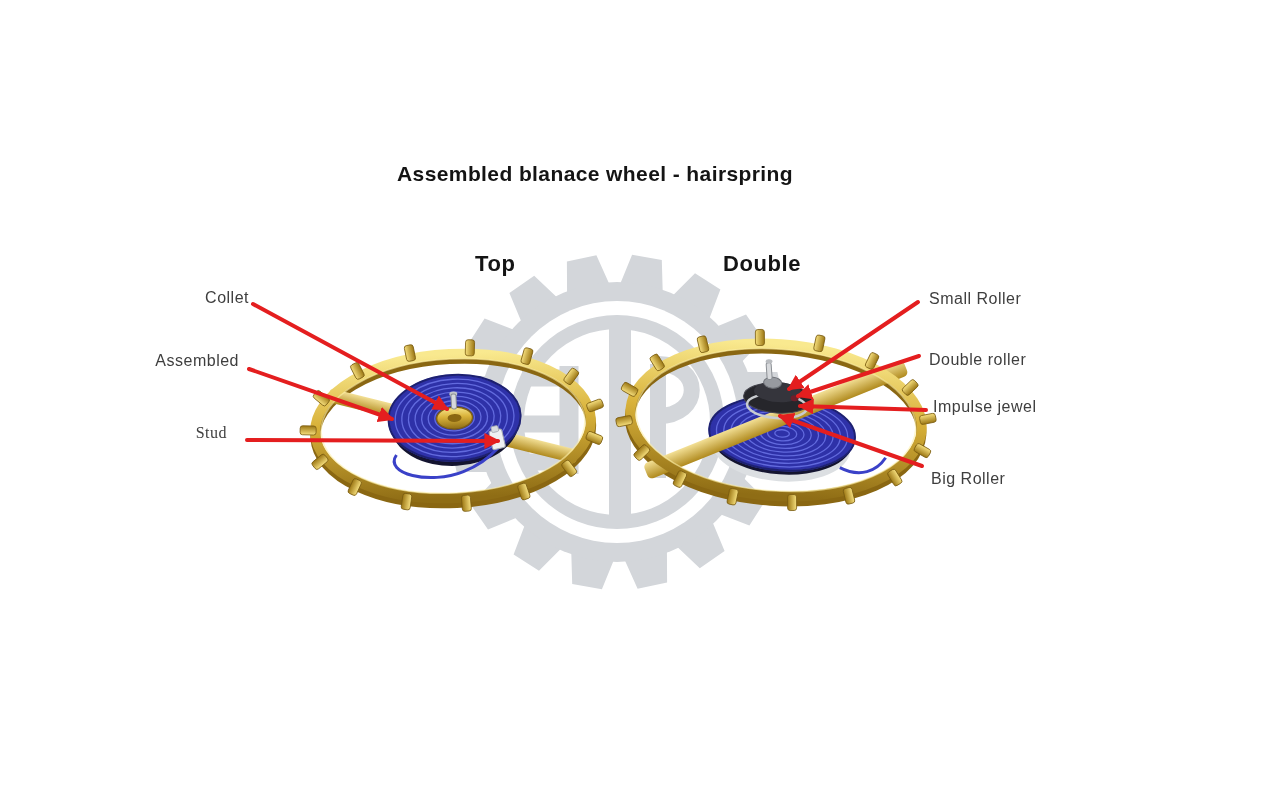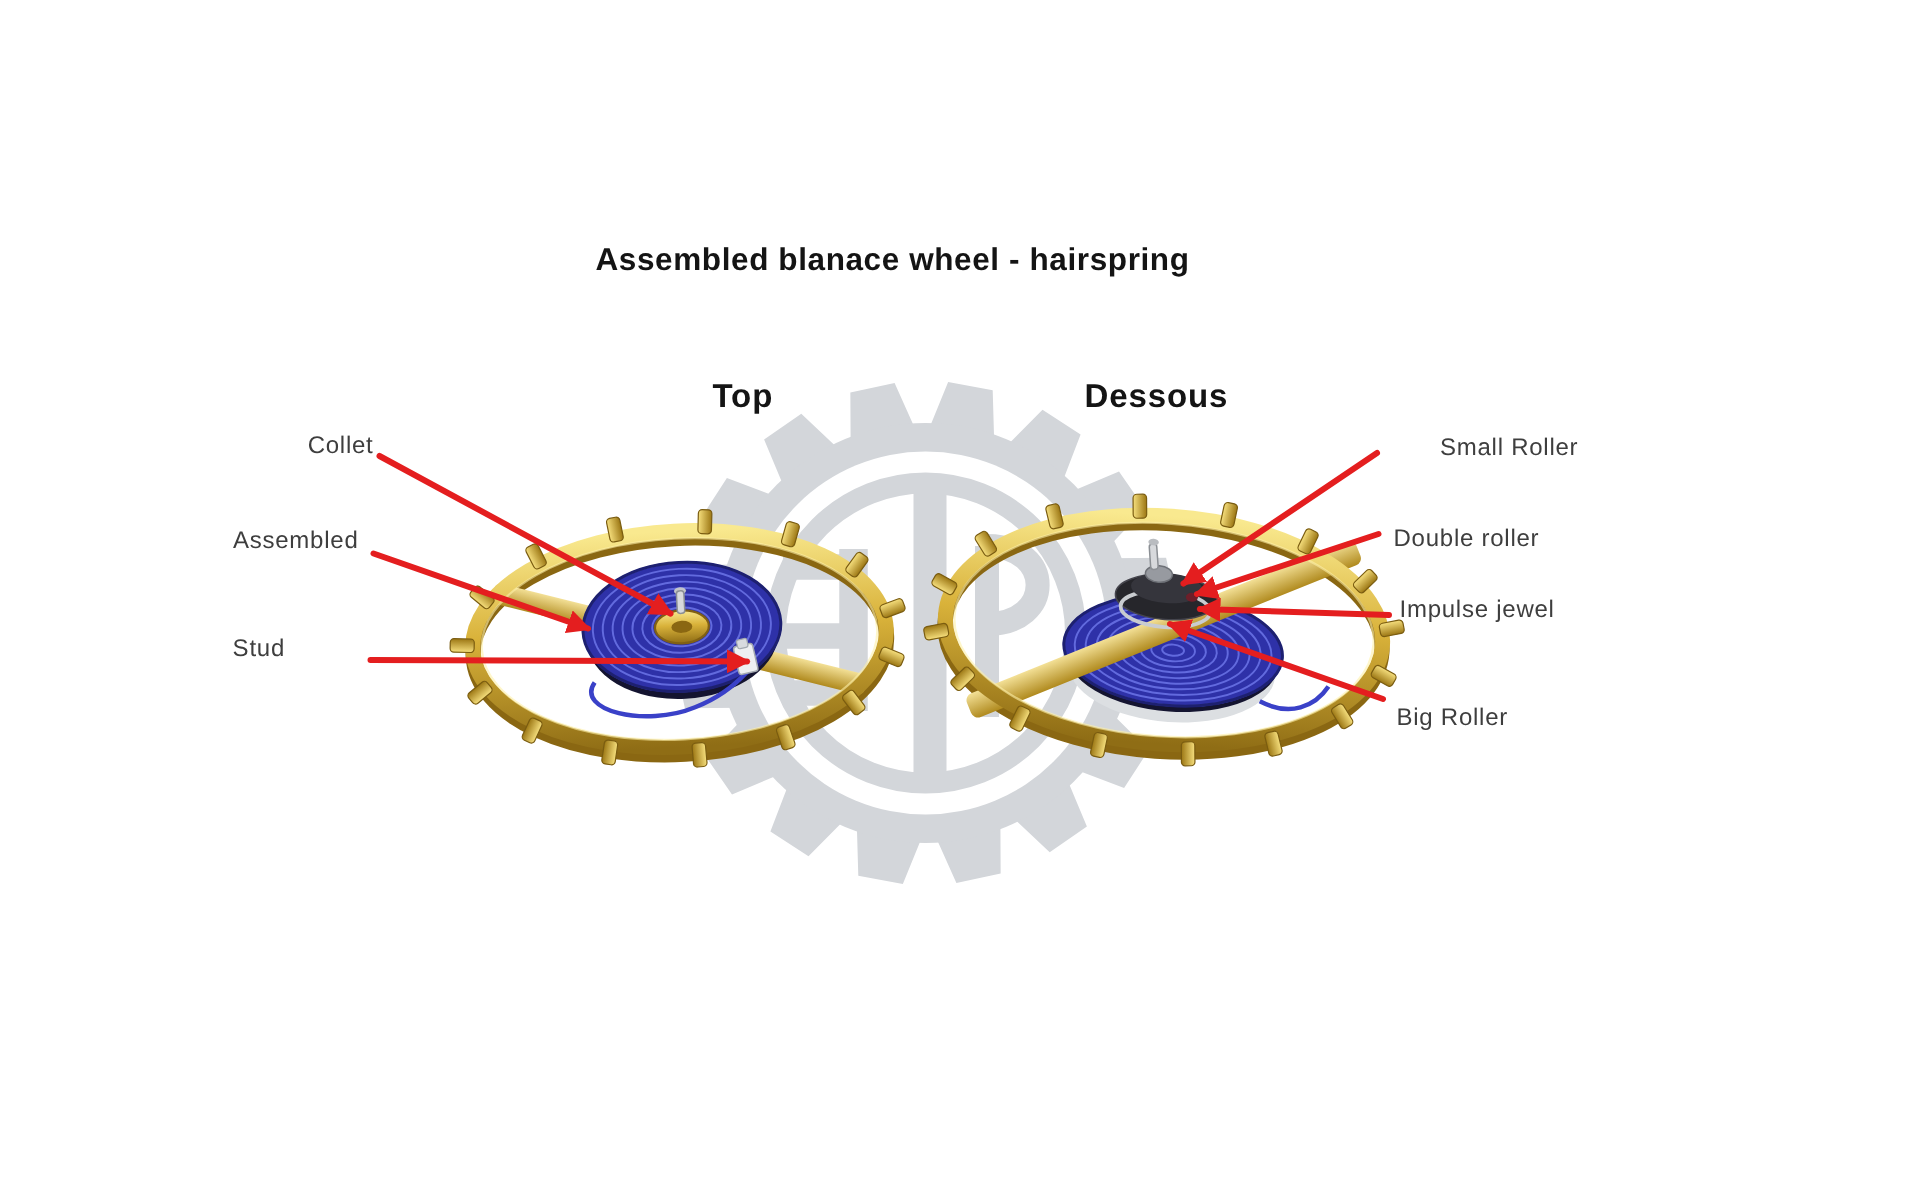--- a/index.html
+++ b/index.html
@@ -15,22 +15,22 @@
   .stage{position:relative;width:1280px;height:785px;background:#fff;}
   .stage > svg{position:absolute;left:0;top:0;}
   .txt{position:absolute;white-space:nowrap;line-height:1;}
   .title{left:397px;top:163px;font-size:21px;font-weight:700;letter-spacing:.4px;color:var(--heading);}
   .view-label{font-size:22px;font-weight:700;letter-spacing:.6px;color:var(--heading);}
   .view-label.v-top{left:427px;top:253px;margin-left:48px;}
   .view-label.v-dessous{left:723px;top:253px;}
   .callout{font-size:16px;font-weight:400;letter-spacing:.5px;color:var(--label);}
   .c-collet{right:1031px;top:290px;}
   .c-hairspring{right:1041px;top:353px;}
-  .c-stud{right:1090px;top:425px;}
-  .c-small-roller{left:960px;top:291px;}
+  .c-stud{right:1053px;top:425px;font-family:Liberation Serif, serif;}
+  .c-small-roller{left:929px;top:291px;}
   .c-double-roller{left:929px;top:352px;}
   .c-impulse-jewel{left:933px;top:399px;}
   .c-big-roller{left:931px;top:455px;margin-top:16px;}
   .wm-fill{fill:var(--wm);}
   .wm-ring{fill:none;stroke:var(--wm);stroke-width:14;}
   .wm-letter{fill:none;stroke:var(--wm);stroke-linecap:butt;}
   .arrow{stroke:var(--arrow);stroke-width:4;stroke-linecap:round;}
   .ah{fill:var(--arrow);}
   .spring-base{fill:var(--spring);}
 </style>
@@ -184,21 +184,21 @@
       <line class="arrow" x1="247" y1="440" x2="498" y2="441" marker-end="url(#ah)"></line>
       <line class="arrow" x1="918" y1="302" x2="789" y2="389" marker-end="url(#ah)"></line>
       <line class="arrow" x1="919" y1="356" x2="798" y2="396" marker-end="url(#ah)"></line>
       <line class="arrow" x1="926" y1="410" x2="800" y2="406" marker-end="url(#ah)"></line>
       <line class="arrow" x1="922" y1="466" x2="780" y2="416" marker-end="url(#ah)"></line>
     </g>
   </svg>
 
   <div class="txt title">Assembled blanace wheel - hairspring</div>
   <div class="txt view-label v-top">Top</div>
-  <div class="txt view-label v-dessous">Dessous</div>
+  <div class="txt view-label v-dessous">Double</div>
 
   <div class="txt callout c-collet">Collet</div>
   <div class="txt callout c-hairspring">Assembled</div>
   <div class="txt callout c-stud">Stud</div>
 
   <div class="txt callout c-small-roller">Small Roller</div>
   <div class="txt callout c-double-roller">Double roller</div>
   <div class="txt callout c-impulse-jewel">Impulse jewel</div>
   <div class="txt callout c-big-roller">Big Roller</div>
 </div>

